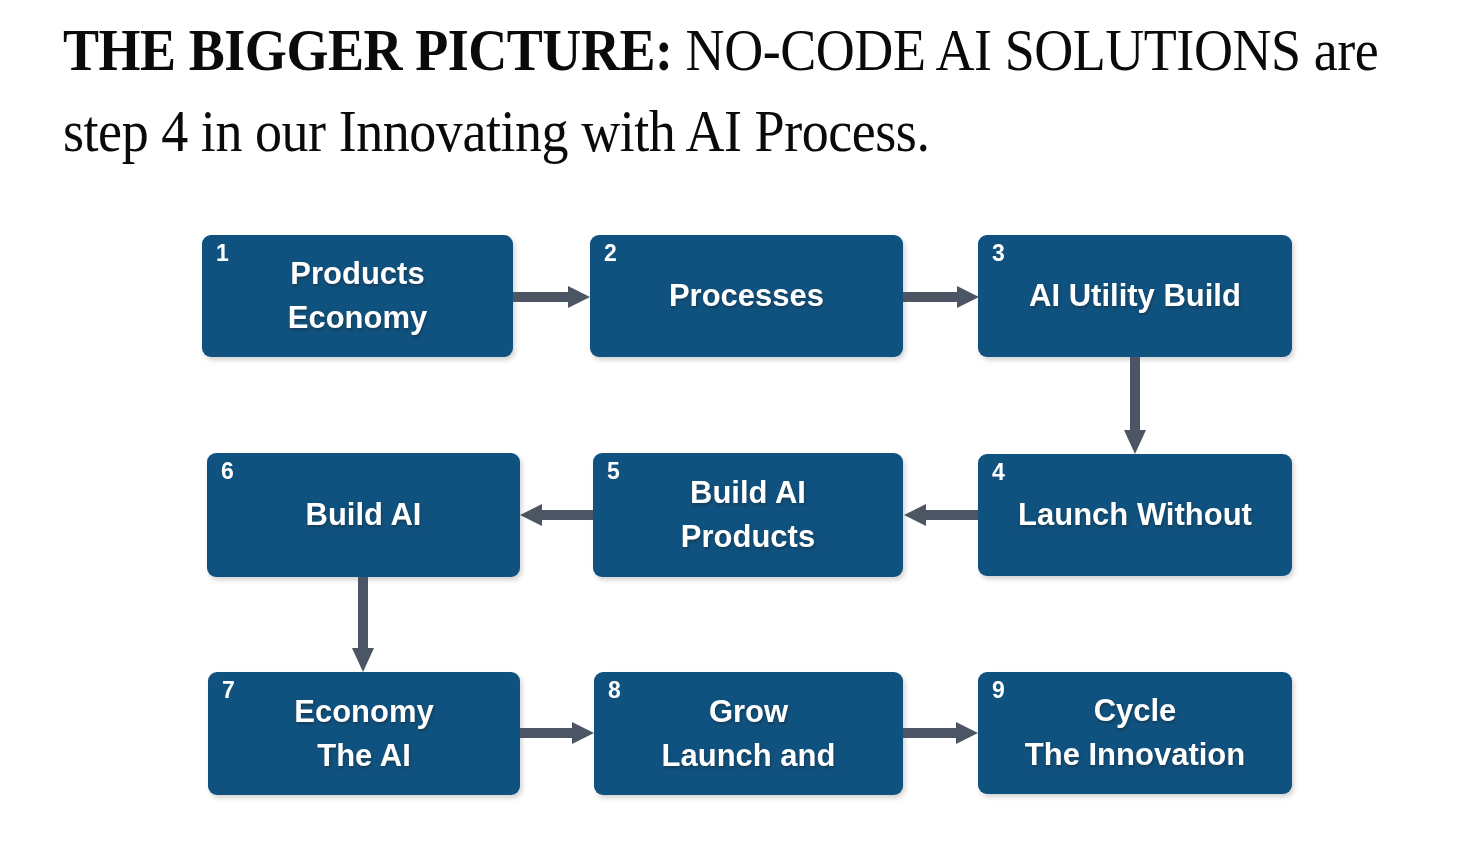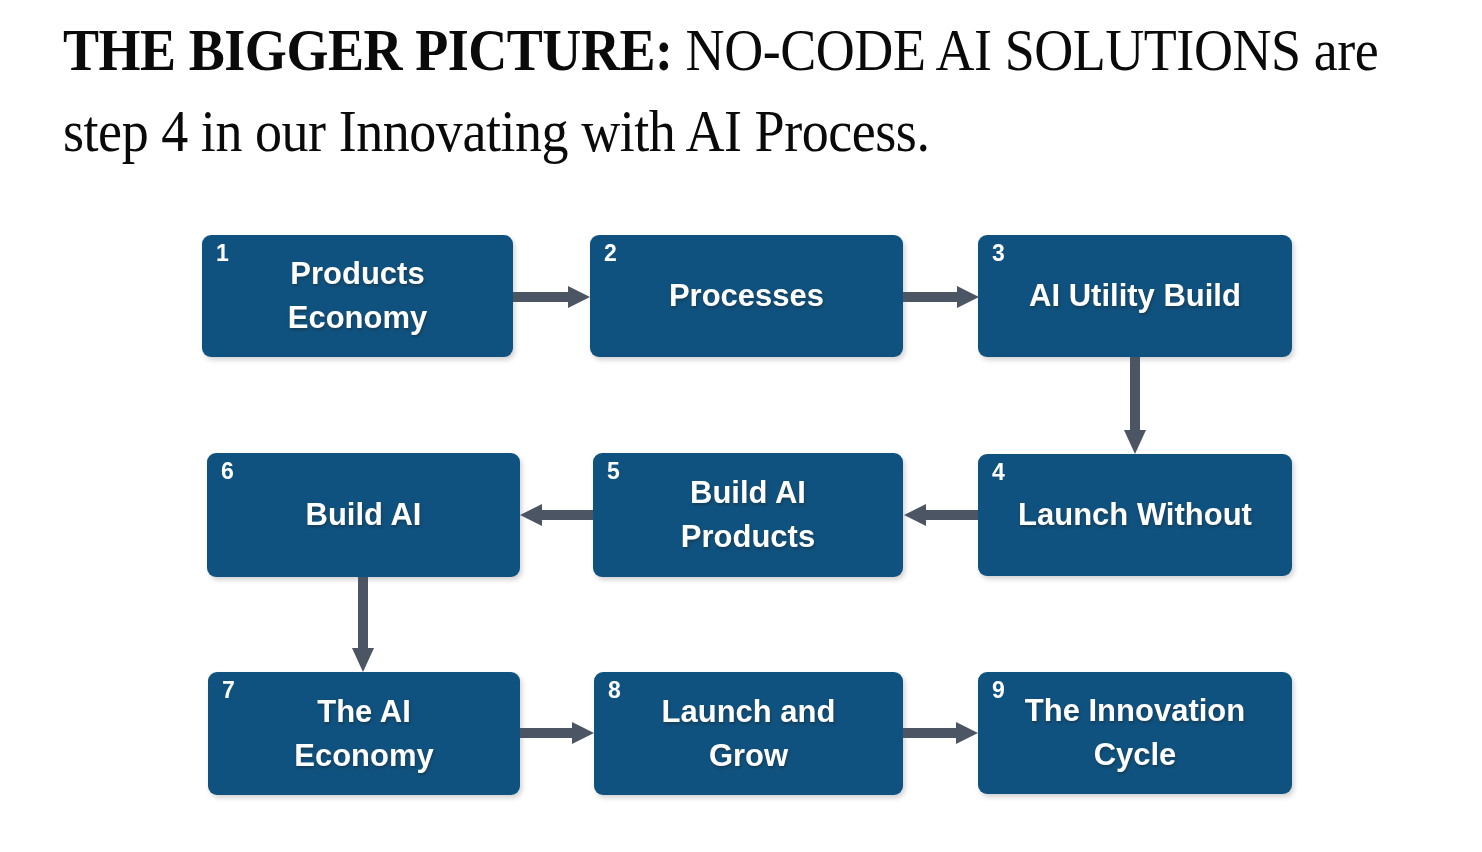--- a/index.html
+++ b/index.html
@@ -116,38 +116,38 @@
 <div class="box b6">
   <span class="num">6</span>
   <div class="label">
     <span class="ln">Build AI</span>
   </div>
 </div>
 
 <div class="box b7">
   <span class="num">7</span>
   <div class="label">
+    <span class="ln">Economy</span>
     <span class="ln">The AI</span>
-    <span class="ln">Economy</span>
   </div>
 </div>
 
 <div class="box b8">
   <span class="num">8</span>
   <div class="label">
+    <span class="ln">Grow</span>
     <span class="ln">Launch and</span>
-    <span class="ln">Grow</span>
   </div>
 </div>
 
 <div class="box b9">
   <span class="num">9</span>
   <div class="label">
+    <span class="ln">Cycle</span>
     <span class="ln">The Innovation</span>
-    <span class="ln">Cycle</span>
   </div>
 </div>
 
 <div class="arrow right a12">
     <span class="shaft"></span>
     <span class="head"></span>
   </div>
 <div class="arrow right a23">
     <span class="shaft"></span>
     <span class="head"></span>

